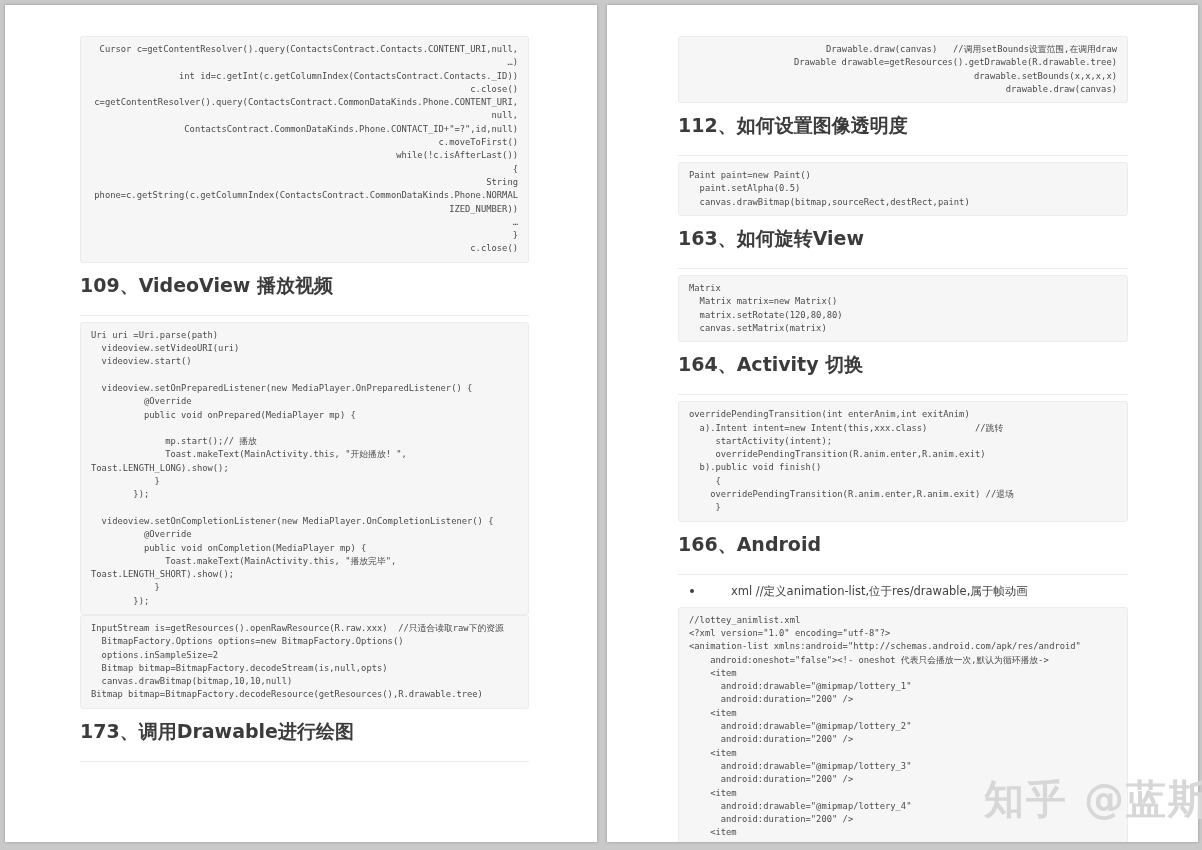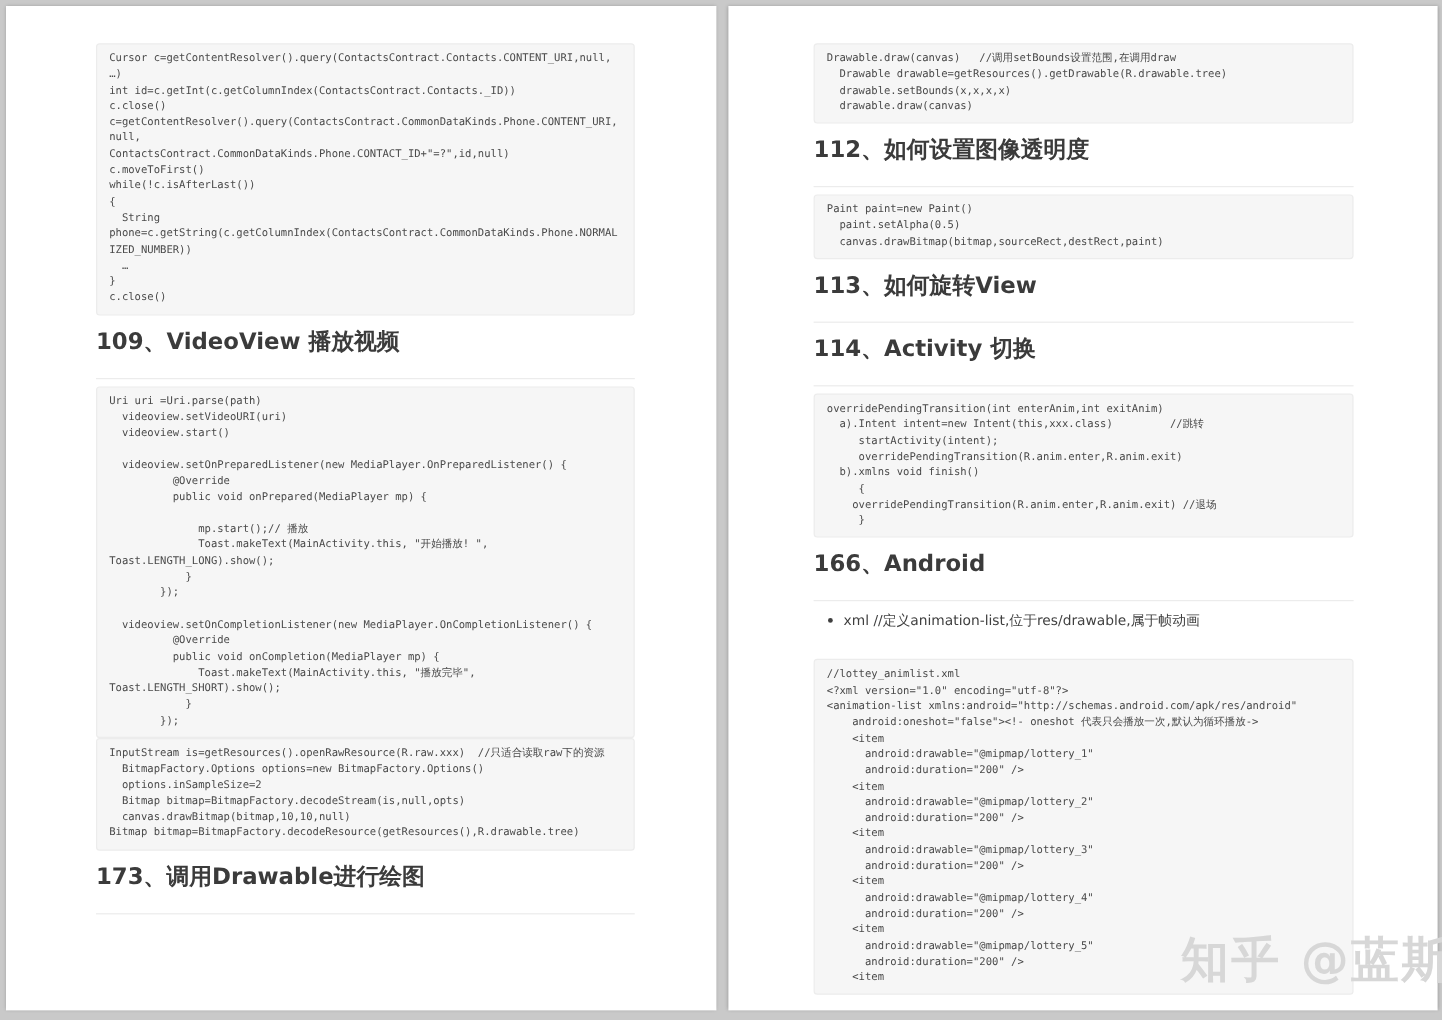--- a/index.html
+++ b/index.html
@@ -11,21 +11,21 @@
   .page{
     position:absolute;top:5px;height:837px;background:#ffffff;
     box-shadow:0 0 3px rgba(0,0,0,0.25);
     overflow:hidden;
   }
   #left-page{left:5px;width:592px;}
   #right-page{left:607px;width:591px;}
   .page-content{position:absolute;top:0;}
   #left-page .page-content{left:75px;width:449px;}
   #right-page .page-content{left:71px;width:450px;}
-  .page-content > :first-child{margin-top:31px;}
+  .page-content > :first-child{margin-top:31px;text-align:right;}
   .codeblock{
     background:#f6f6f6;
     border:1px solid #ececec;
     border-radius:3px;
     padding:6px 10px;
     margin:0;
     font-family:"DejaVu Sans Mono","Liberation Mono",monospace;
     font-size:8.8px;
     line-height:13.3px;
     color:#4a4a4a;
@@ -37,24 +37,25 @@
     line-height:24px;
     font-weight:700;
     color:#3b3b3b;
     border-bottom:1px solid #ececec;
     padding-bottom:18px;
     margin:10px 0 6px 0;
   }
   .bullet-item{
     display:flex;
     align-items:flex-start;
-    margin:8px 0 24px 12px;
+    margin:8px 0 8px 12px;
     font-size:11.5px;
     line-height:16px;
     color:#3f3f3f;
+    gap:28px;
   }
   .bullet-item .dot{
     width:4px;height:4px;border-radius:50%;
     background:#3f3f3f;
     margin:6px 9px 0 0;
     flex:0 0 auto;
   }
   .watermark{
     position:absolute;
     left:984px;top:772px;
@@ -122,27 +123,31 @@
 <div class="page" id="right-page">
   <div class="page-content" id="right-page-content">
       <pre class="codeblock">Drawable.draw(canvas)   //调用setBounds设置范围,在调用draw
   Drawable drawable=getResources().getDrawable(R.drawable.tree)
   drawable.setBounds(x,x,x,x)
   drawable.draw(canvas)</pre>
       <h2 class="md-heading">112、如何设置图像透明度</h2>
       <pre class="codeblock">Paint paint=new Paint()
   paint.setAlpha(0.5)
   canvas.drawBitmap(bitmap,sourceRect,destRect,paint)</pre>
-      <h2 class="md-heading">113、如何旋转View</h2>
-      <h2 class="md-heading">114、Activity 切换</h2>
+      <h2 class="md-heading">163、如何旋转View</h2>
+      <pre class="codeblock">Matrix
+  Matrix matrix=new Matrix()
+  matrix.setRotate(120,80,80)
+  canvas.setMatrix(matrix)</pre>
+      <h2 class="md-heading">164、Activity 切换</h2>
       <pre class="codeblock">overridePendingTransition(int enterAnim,int exitAnim)
   a).Intent intent=new Intent(this,xxx.class)         //跳转
      startActivity(intent);
      overridePendingTransition(R.anim.enter,R.anim.exit)
-  b).xmlns void finish()
+  b).public void finish()
      {
     overridePendingTransition(R.anim.enter,R.anim.exit) //退场
      }</pre>
       <h2 class="md-heading">166、Android</h2>
       <div class="bullet-item">
         <span class="dot"></span>
         <span>xml //定义animation-list,位于res/drawable,属于帧动画</span>
       </div>
       <pre class="codeblock">//lottey_animlist.xml
 &lt;?xml version="1.0" encoding="utf-8"?&gt;

